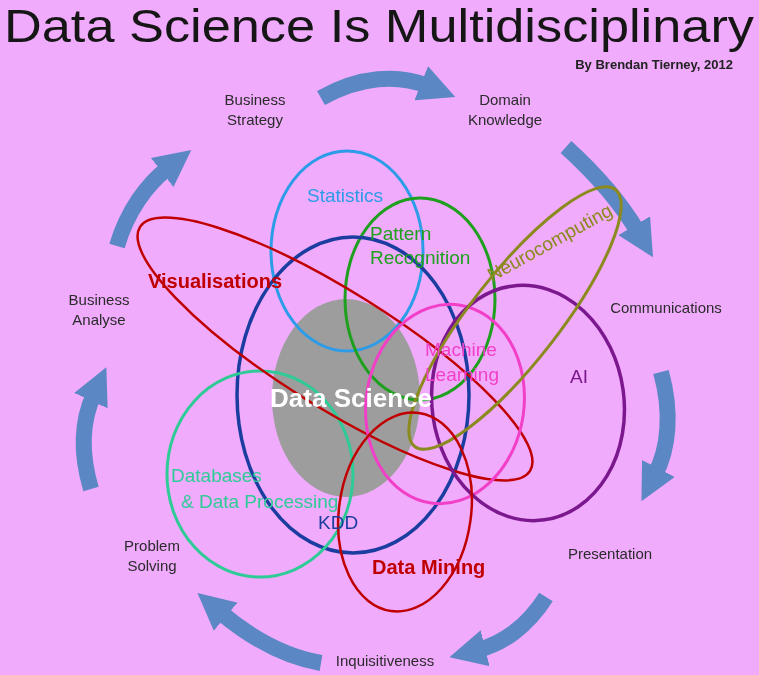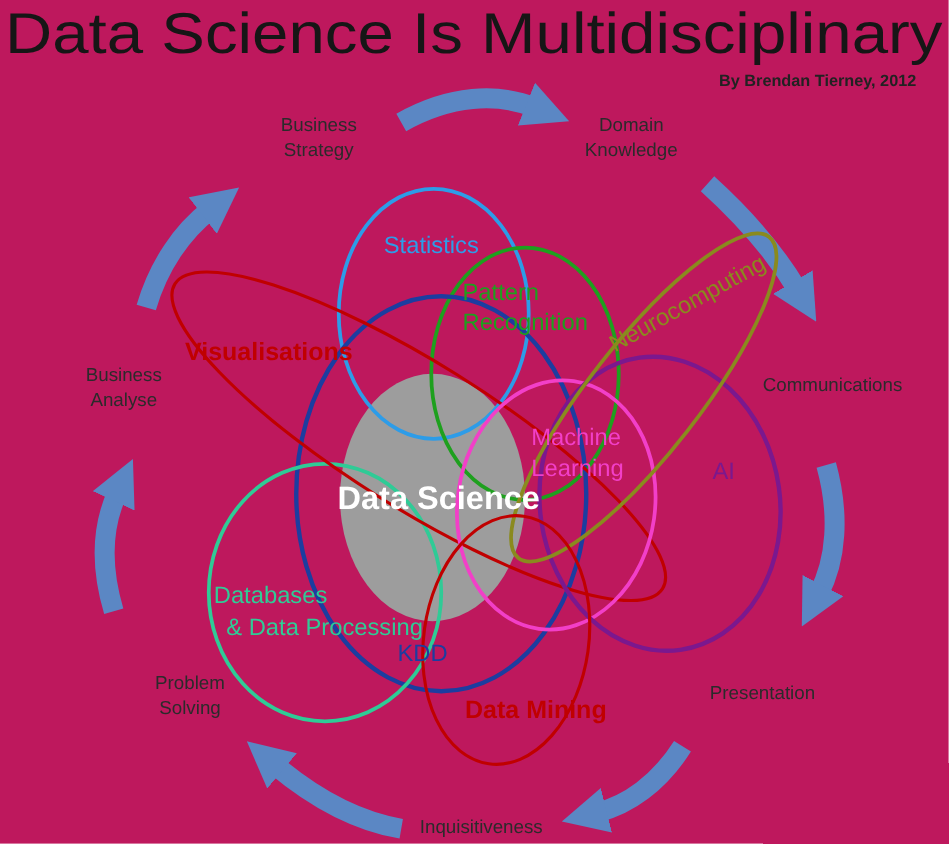--- a/index.html
+++ b/index.html
@@ -1,19 +1,19 @@
 <!DOCTYPE html>
 <html><head>
 <meta charset="utf-8">
 <style>
   html,body{margin:0;padding:0;background:#ffffff;}
   .stage{
     position:relative;
     width:759px;height:675px;
-    background:#be185d;
+    background:#f0abfc;
     font-family:"Liberation Sans", sans-serif;
     overflow:hidden;
   }
   svg{display:block;}
   text{font-family:"Liberation Sans", sans-serif;}
   .title-text{font-size:46px;fill:#161616;}
   .byline-text{font-size:13px;font-weight:bold;fill:#222222;}
   .cycle-label{font-size:15px;fill:#2b2b2b;}
   .disc-label{font-size:19px;}
   .disc-label-bold{font-size:20px;font-weight:bold;}

